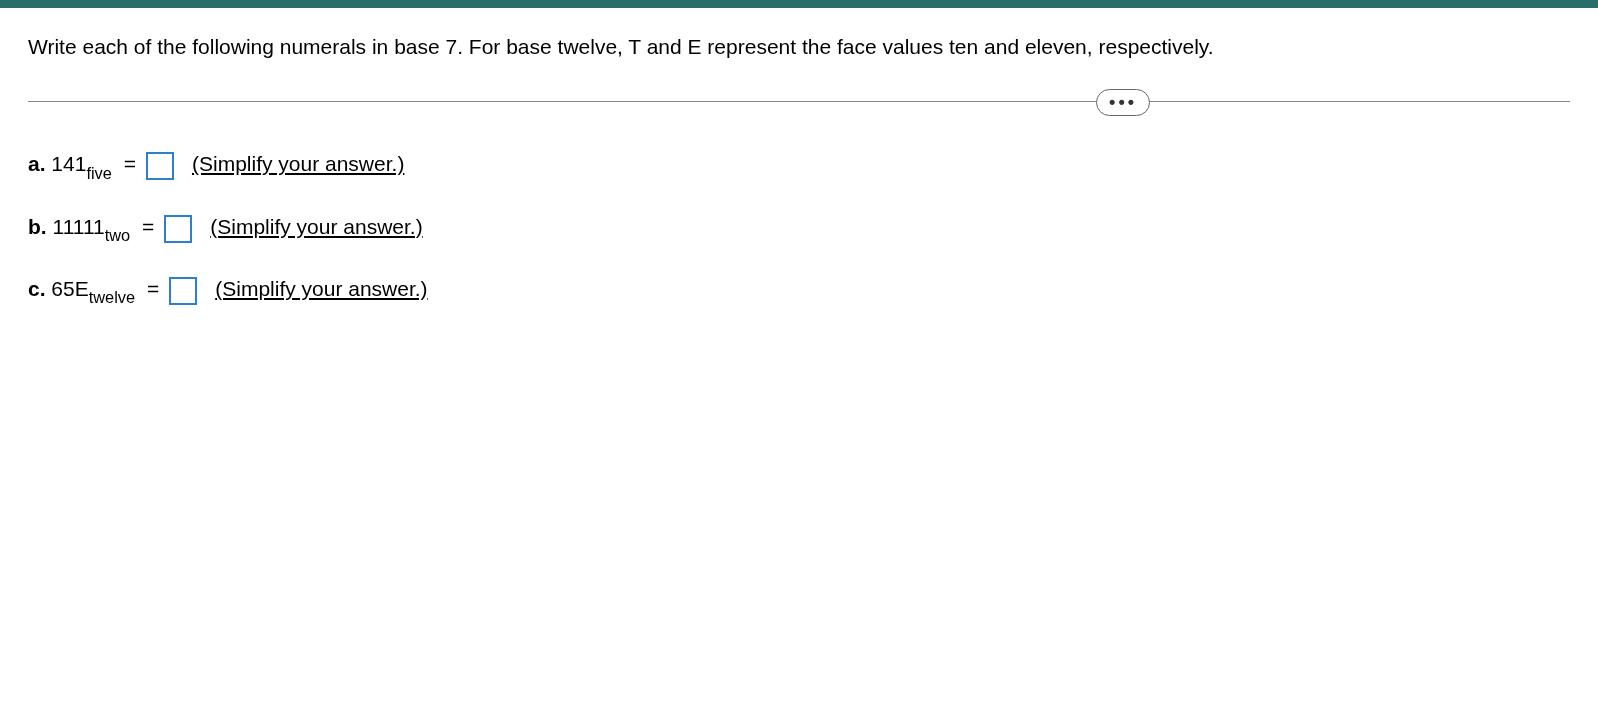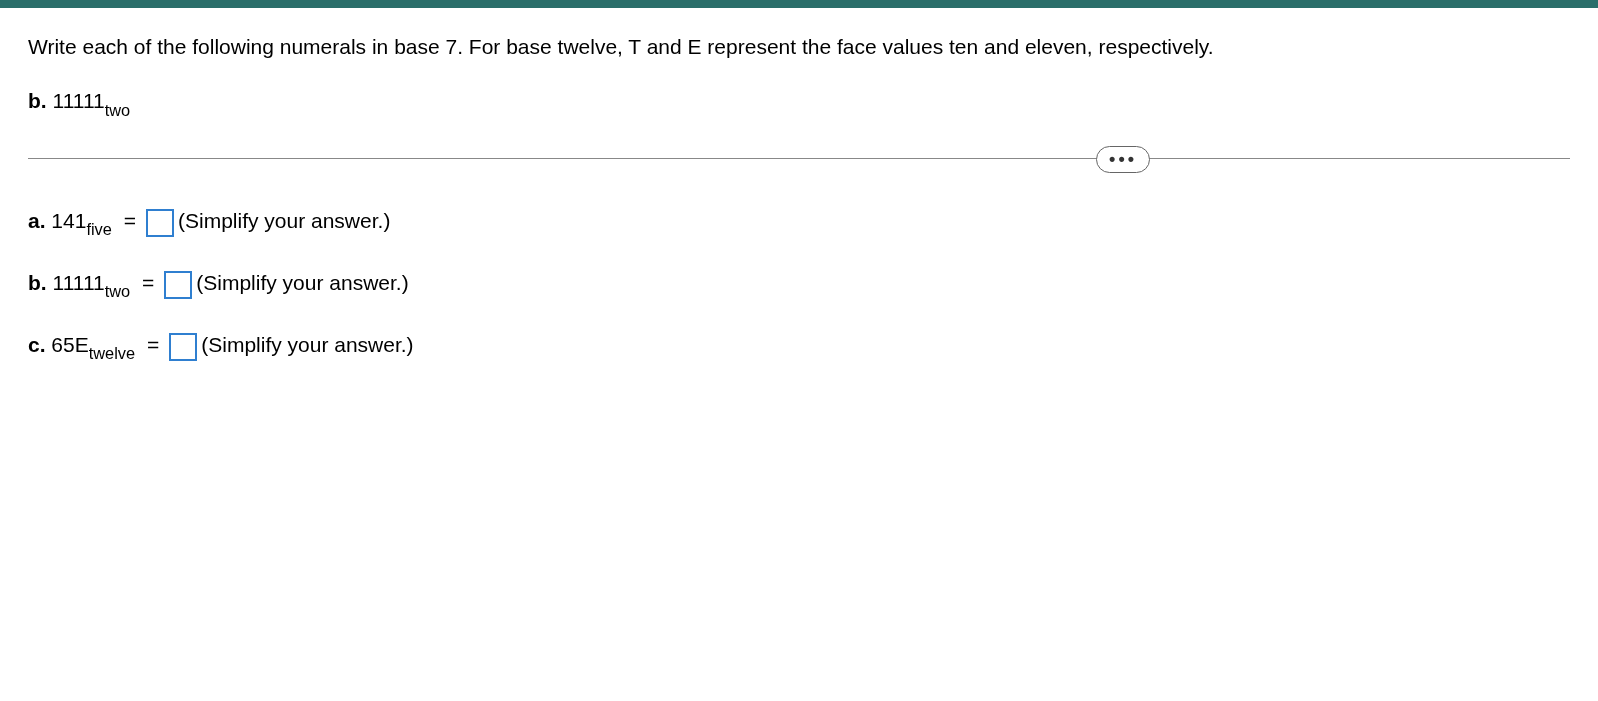--- a/index.html
+++ b/index.html
@@ -79,37 +79,34 @@
     height: 28px;
     border: 2px solid #2f7fd0;
     background: #fff;
     vertical-align: middle;
     margin: 0 4px;
     text-align: center;
     font-size: 18px;
     padding: 0;
   }
   .hint {
-    margin-left: 0;
+    margin-left: 14px;
+    text-decoration: underline;
   }
 </style>
 </head>
 <body>
 
 <div class="top-bar"></div>
 
 <div class="content">
 
   <div class="instruction">Write each of the following numerals in base 7. For base twelve, T and E represent the face values ten and eleven, respectively.</div>
 
   <div class="problem-list">
-    <div class="problem-item">
-      <span class="label">b.</span>
-      <span>11111</span><sub>two</sub>
-    </div>
   </div>
 
   <div class="divider-wrap">
     <hr class="divider-line">
     <div class="more-pill">
       <span>•••</span>
     </div>
   </div>
 
   <div class="answer-row">

